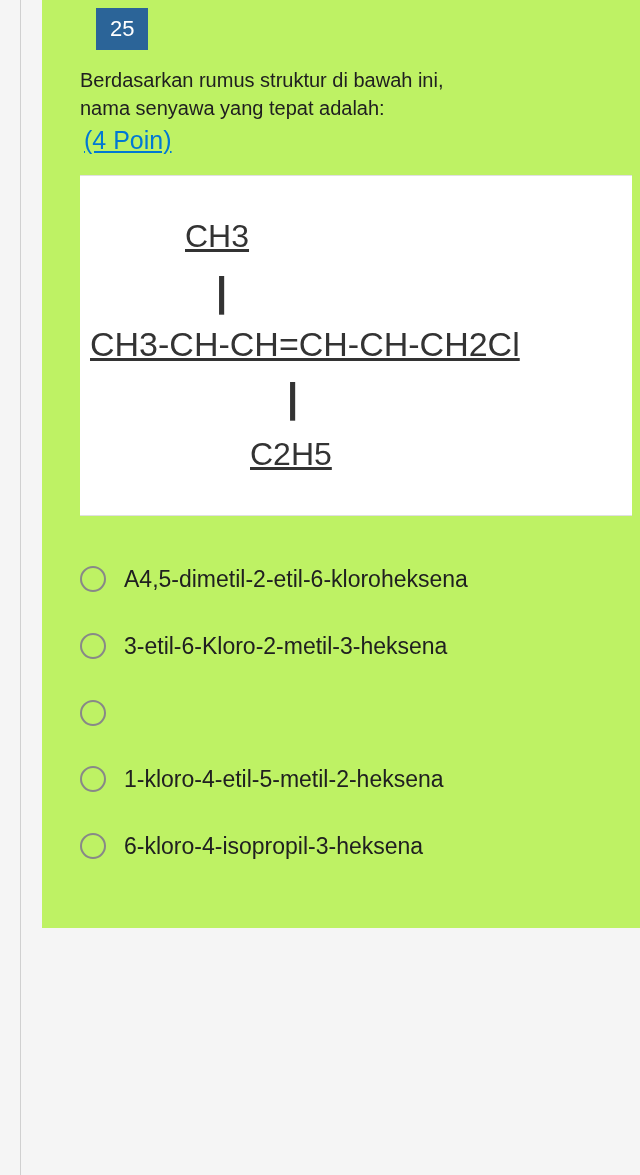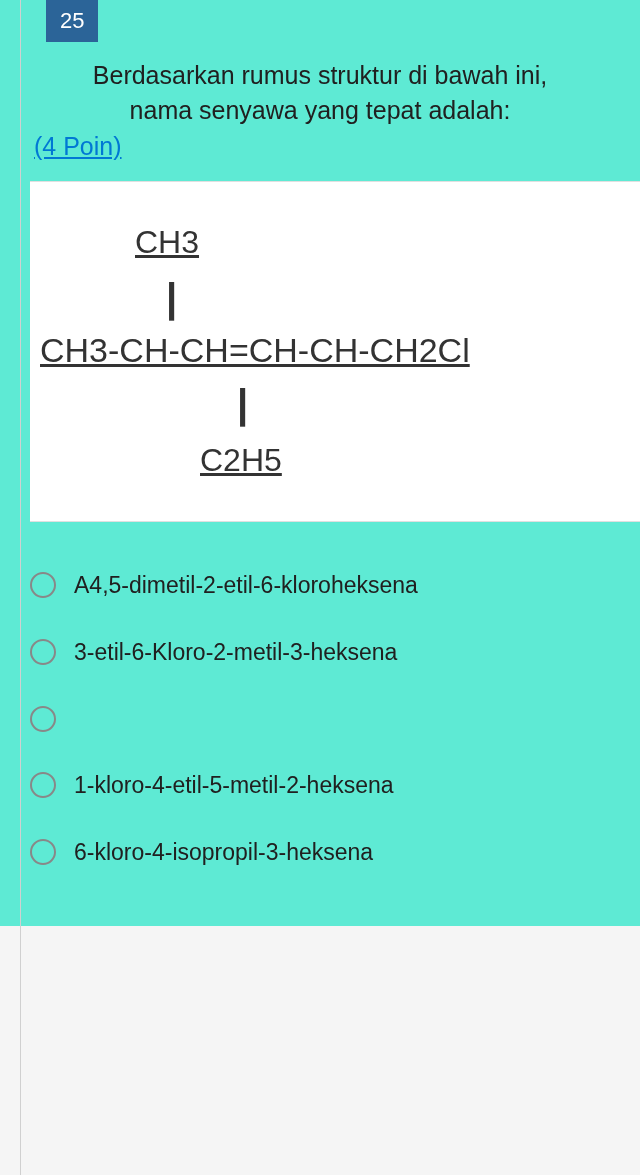--- a/index.html
+++ b/index.html
@@ -8,38 +8,38 @@
       box-sizing: border-box;
     }
     body {
       font-family: 'Segoe UI', Tahoma, Geneva, Verdana, sans-serif;
       background: #f5f5f5;
       width: 640px;
       height: 1175px;
       overflow: hidden;
     }
     .container {
-      padding: 0;
-      background: #5eead4;
+      padding: 8px;
+      background: #bef264;
+      margin-left: 42px;
     }
     .question-number {
       display: inline-block;
       background: #2b6498;
       color: white;
       padding: 8px 14px;
       font-size: 22px;
       margin-left: 46px;
       margin-top: 0;
     }
     .question-text {
-      font-size: 25px;
+      font-size: 20px;
       color: #202020;
       margin: 16px 30px 4px 30px;
       line-height: 1.4;
-      text-align: center;
     }
     .points {
       color: #0078d4;
       font-size: 25px;
       margin: 2px 30px 20px 34px;
       text-decoration: underline;
     }
     .structure-box {
       background: white;
       border-top: 1px solid #e0e0e0;

